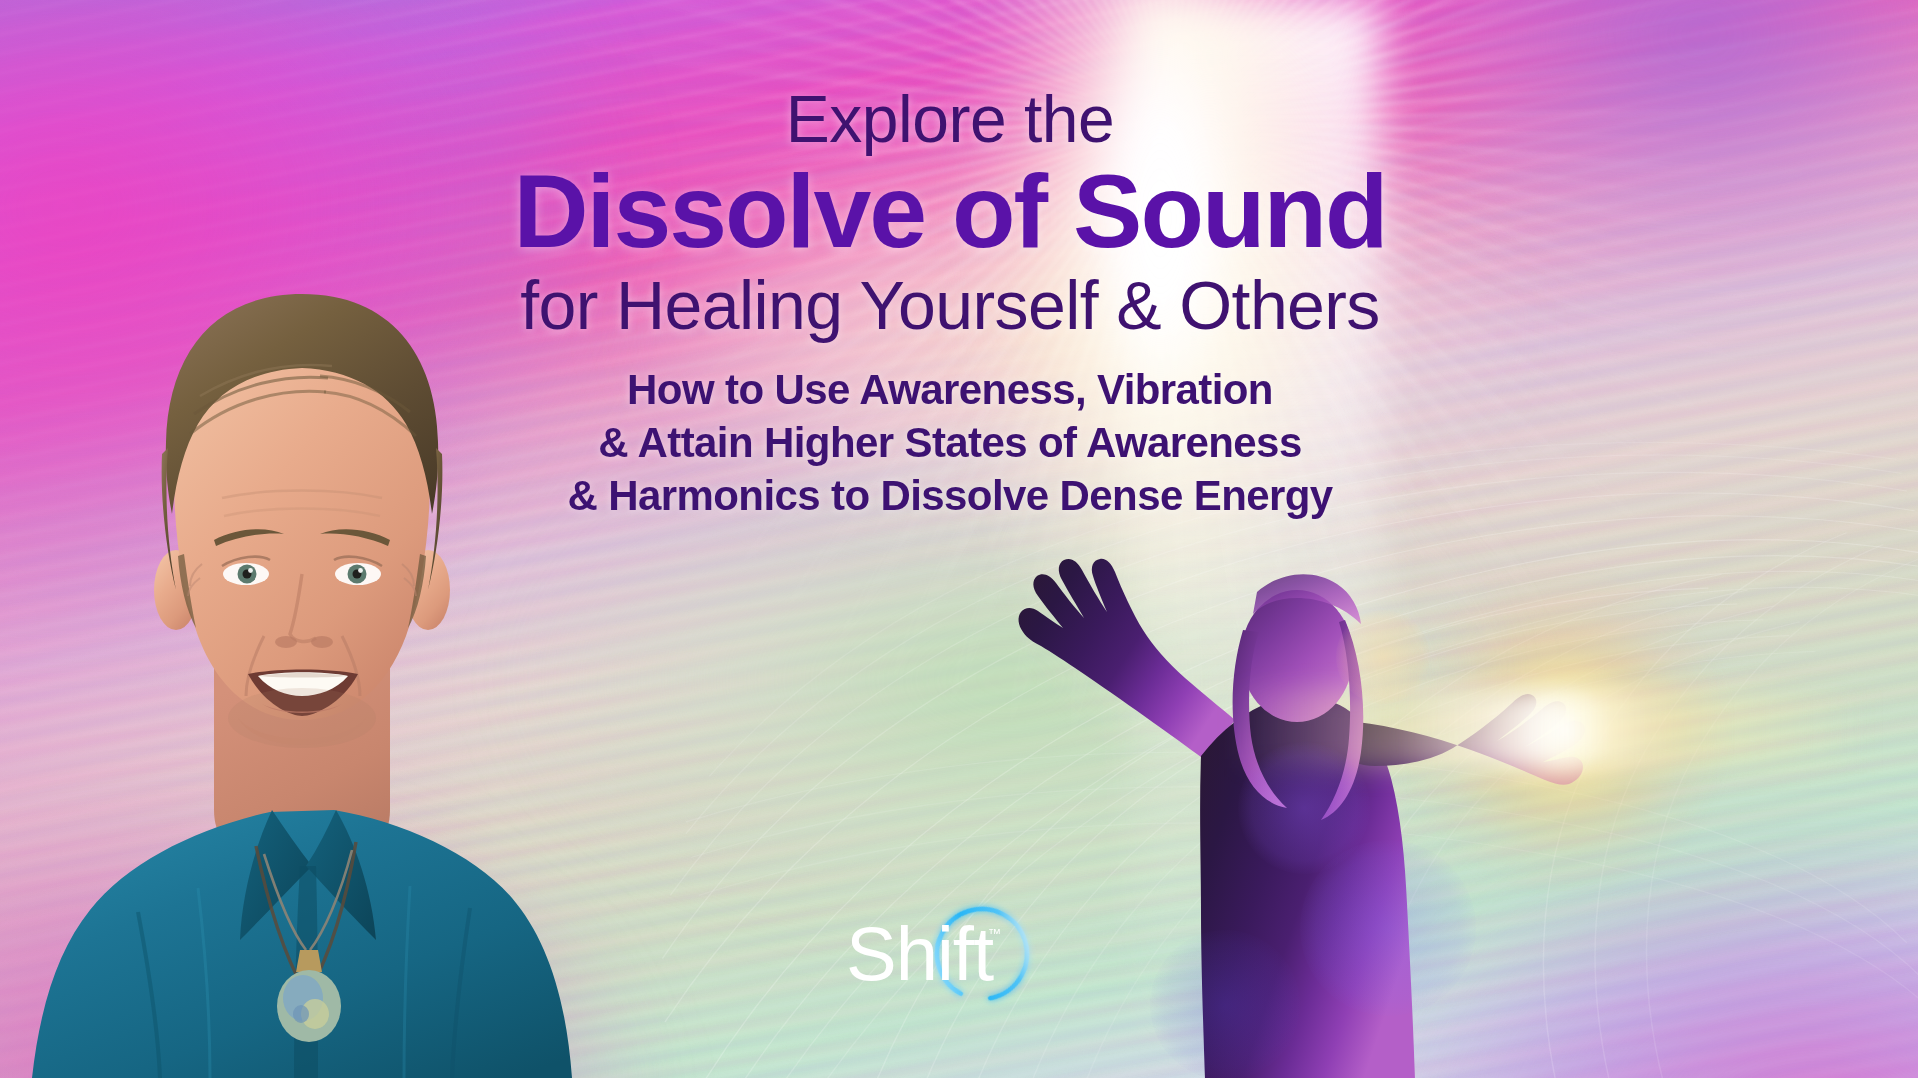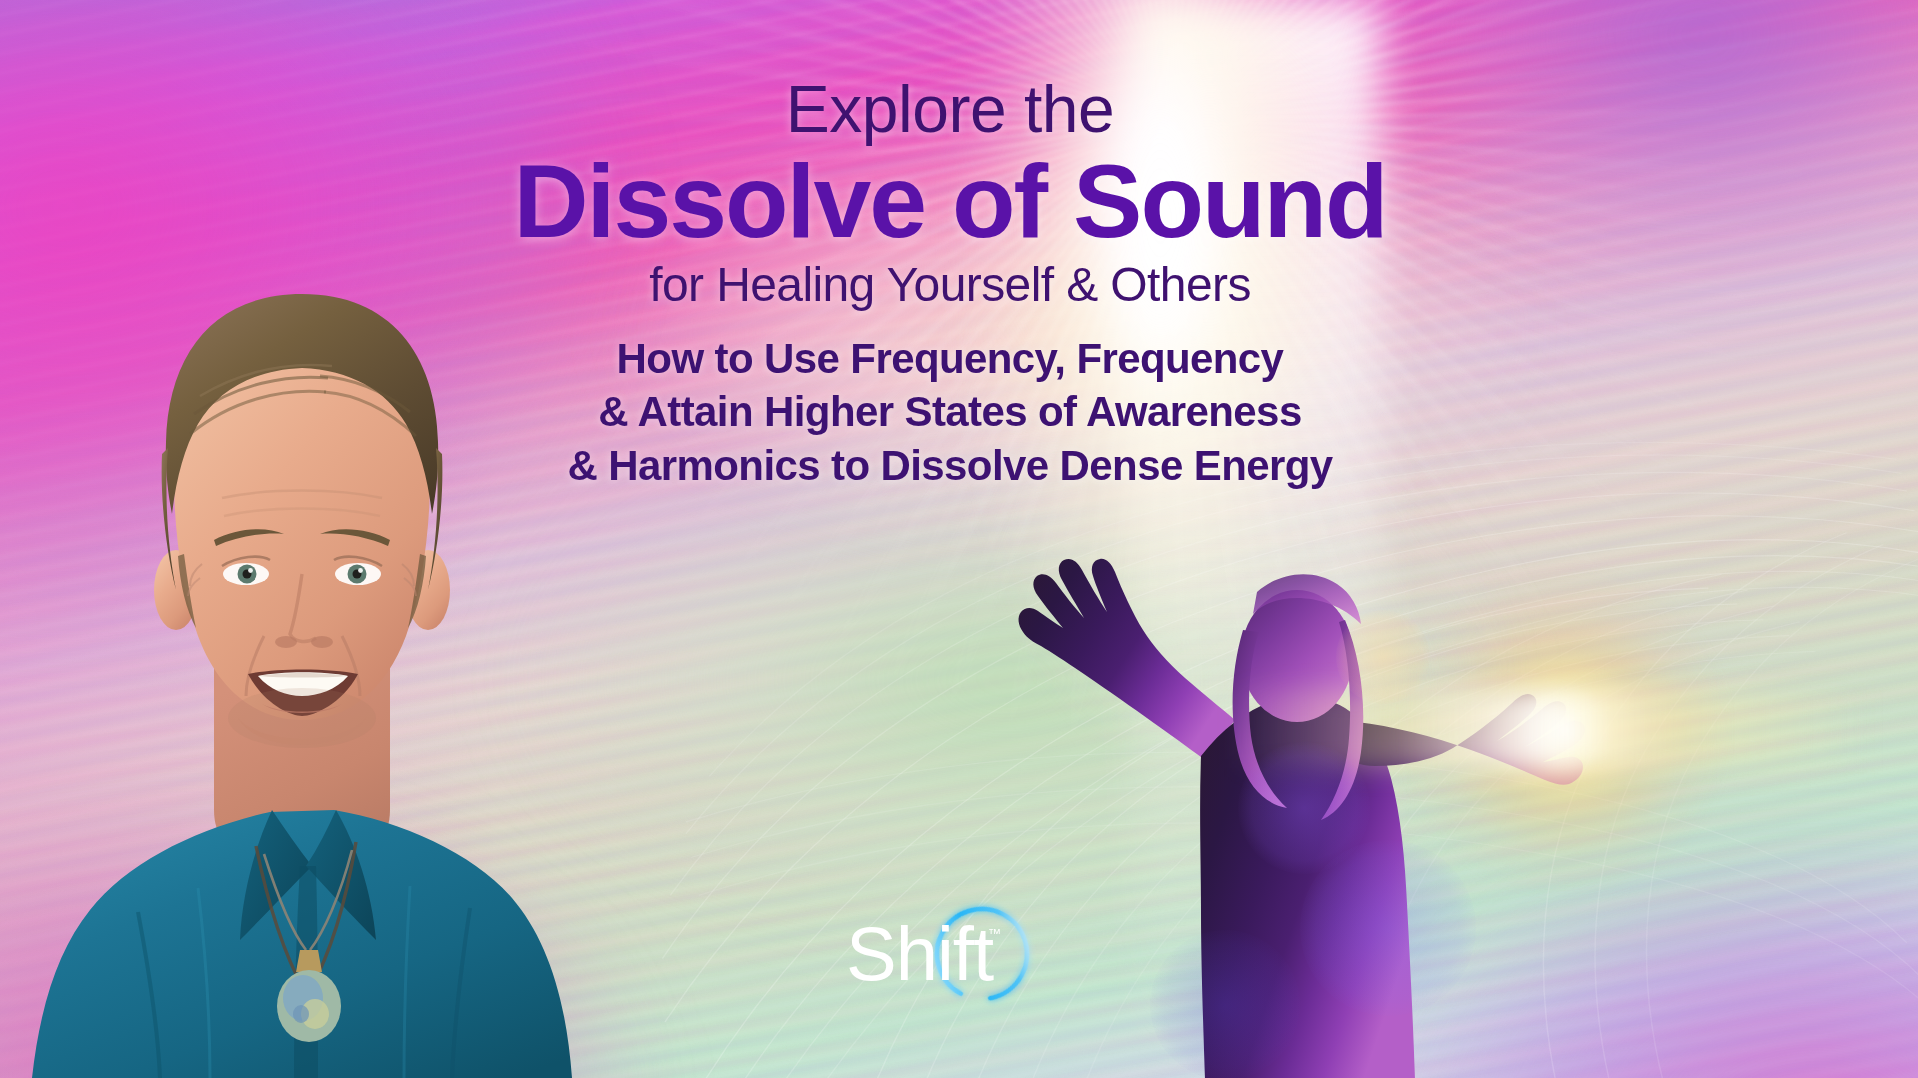--- a/index.html
+++ b/index.html
@@ -234,21 +234,21 @@
     filter:blur(13px);
     pointer-events:none;
   }
   .flare-orb{
     position:absolute;border-radius:50%;pointer-events:none;
   }
 
   
   .copy{
     position:absolute;
-    left:430px;top:76px;
+    left:430px;top:86px;
     width:1040px;
     text-align:center;
     z-index:40;
   }
   .line-explore{
     font-size:66px;
     font-weight:400;
     letter-spacing:-0.5px;
     color:#3f1270;
     line-height:1.0;
@@ -258,21 +258,21 @@
   .line-main{
     font-size:104px;
     font-weight:700;
     letter-spacing:-2px;
     color:#5a12a8;
     line-height:1.02;
     margin:6px 0 0 0;
     text-shadow:0 2px 12px rgba(255,255,255,.42);
   }
   .line-healing{
-    font-size:48px;
+    font-size:68px;
     font-weight:400;
     letter-spacing:-0.6px;
     color:#3f1270;
     line-height:1.04;
     margin:6px 0 0 0;
     text-shadow:0 2px 10px rgba(255,255,255,.45);
   }
   .sub{
     margin:22px 0 0 0;
   }
@@ -614,21 +614,21 @@
       <ellipse cx="284" cy="520" rx="74" ry="30" fill="#a87a66" opacity=".16"></ellipse>
     </svg>
   </div>
 
   <div class="copy">
     <p class="line-explore">Explore the</p>
     <p class="line-main">Dissolve of Sound</p>
     <p class="line-healing">for Healing Yourself &amp; Others</p>
 
     <div class="sub">
-      <p class="sub-line">How to Use Frequency, Frequency</p>
+      <p class="sub-line">How to Use Awareness, Vibration</p>
       <p class="sub-line">&amp; Attain Higher States of Awareness</p>
       <p class="sub-line">&amp; Harmonics to Dissolve Dense Energy</p>
     </div>
   </div>
 
   <div class="logo">
     <svg viewBox="0 0 220 116">
       <defs>
         <linearGradient id="ring" x1="0" y1="0" x2="1" y2="1">
           <stop offset="0%" stop-color="#ffffff" stop-opacity=".55"></stop>

